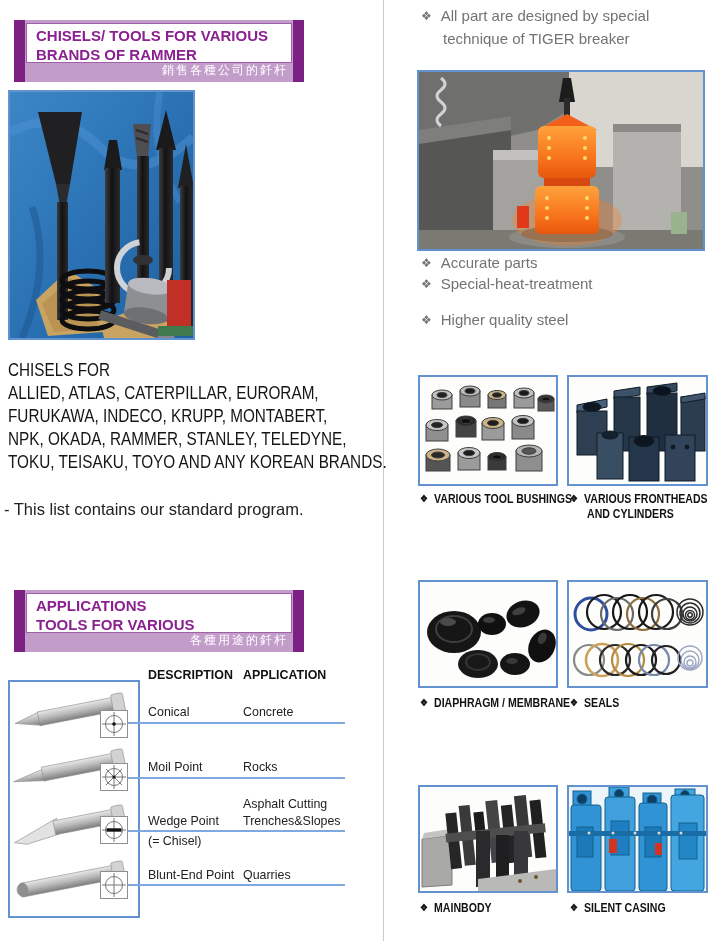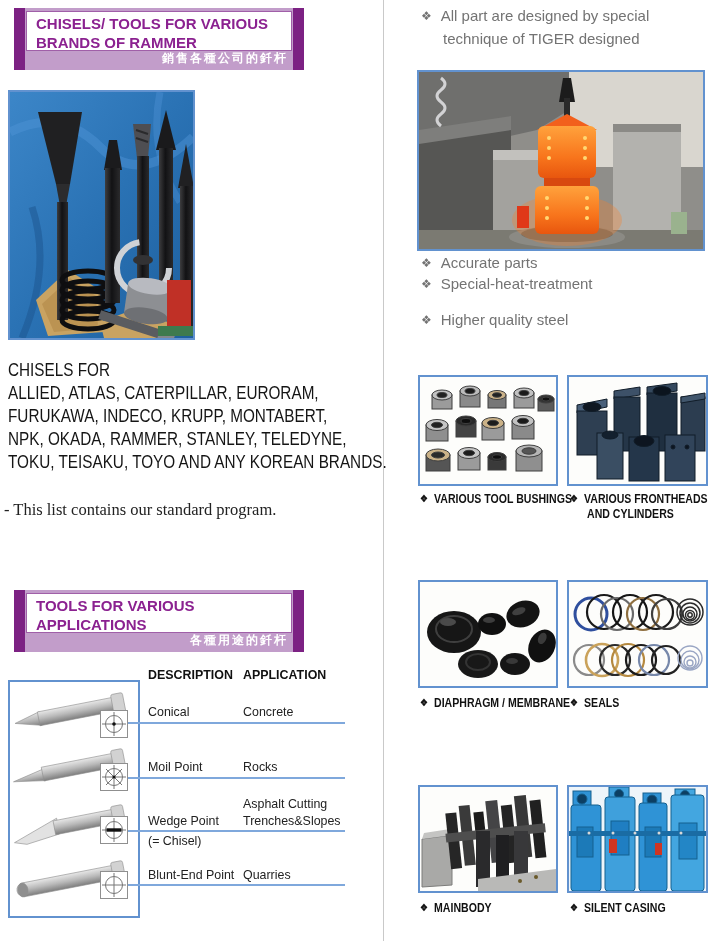--- a/index.html
+++ b/index.html
@@ -6,32 +6,32 @@
   #page{position:relative;width:710px;height:941px;background:#fff;
         font-family:"Liberation Sans",sans-serif;overflow:hidden}
 
   
   .band{position:absolute;left:14px;width:290px;height:62px;background:#c29dca}
   .band .bar{position:absolute;top:0;width:11px;height:62px;background:#7c2183}
   .band .bar.l{left:0}.band .bar.r{right:0}
   .band .inner{position:absolute;left:12px;right:12px;top:3px;height:40px;background:#fff;
                border:1px solid #a05fa8;box-sizing:border-box;color:#8b2190;font-weight:bold;
                font-size:15px;line-height:19px;padding:2px 0 0 9px;white-space:nowrap}
-  .band .cn{position:absolute;right:16px;bottom:3px;color:#fff;font-weight:bold;
+  .band .cn{position:absolute;right:16px;bottom:3px;color:#fff;font-weight:normal;
             font-size:12px;letter-spacing:2px;white-space:nowrap}
 
   
   .photo{position:absolute;border:2px solid #6292cf;box-sizing:border-box;background:#fff;overflow:hidden}
   .photo svg{display:block;width:100%;height:100%}
 
   .divider{position:absolute;left:383px;top:0;width:1px;height:941px;background:#c9c9c9}
 
   .brands{position:absolute;left:8px;top:359px;font-size:18px;color:#151515;line-height:23px;
           transform:scaleX(.85);transform-origin:0 0;white-space:nowrap}
-  .note{position:absolute;left:4px;top:498px;font-family:Liberation Serif, serif;
+  .note{position:absolute;left:4px;top:498px;font-family:Liberation Sans, sans-serif;
         font-size:16.5px;color:#222;line-height:23px;white-space:nowrap}
   .note .l2{padding-left:15px}
 
   .tbl-h{position:absolute;font-weight:bold;font-size:13.5px;color:#111;
          transform:scaleX(.92);transform-origin:0 0;white-space:nowrap}
   .tbl-c{position:absolute;font-size:13.5px;color:#222;
          transform:scaleX(.92);transform-origin:0 0;white-space:nowrap}
   .tline{position:absolute;height:2px;background:#7fa8dc;width:217px;left:128px}
 
   .sym{position:absolute;left:100px;width:28px;height:28px;background:#fff;
@@ -44,21 +44,21 @@
        transform:scaleX(.88);transform-origin:0 0;white-space:nowrap}
   .cap .d{font-size:10px;margin-right:7px;position:relative;top:-1px}
 </style>
 </head>
 <body>
 
 <div id="page">
 
   <div class="divider"></div>
 
-  <div class="band" style="top:8px">
+  <div class="band" style="top:20px">
     <div class="bar l"></div>
     <div class="bar r"></div>
     <div class="inner">
       <div>CHISELS/ TOOLS FOR VARIOUS</div>
       <div>BRANDS OF RAMMER</div>
     </div>
     <div class="cn">銷售各種公司的釺杆</div>
   </div>
 
   <div class="photo" style="left:8px;top:90px;width:187px;height:250px">
@@ -134,22 +134,22 @@
   </div>
 
   <div class="note">
     <div>- This list contains our standard program.</div>
   </div>
 
   <div class="band" style="top:590px">
     <div class="bar l"></div>
     <div class="bar r"></div>
     <div class="inner">
+      <div>APPLICATIONS</div>
       <div>TOOLS FOR VARIOUS</div>
-      <div>APPLICATIONS</div>
     </div>
     <div class="cn">各種用途的釺杆</div>
   </div>
 
   <div class="photo" style="left:8px;top:680px;width:132px;height:238px">
     <svg viewBox="0 0 128 234">
       <defs>
         <linearGradient id="gm" x1="0" y1="0" x2="0" y2="1">
           <stop offset="0" stop-color="#e8e8e8"></stop>
             <stop offset=".5" stop-color="#b9b9b9"></stop>
@@ -240,21 +240,21 @@
   <div class="tbl-c" style="left:243px;top:813px">Trenches&amp;Slopes</div>
   <div class="tbl-c" style="left:148px;top:833px">(= Chisel)</div>
 
   <div class="tbl-c" style="left:148px;top:867px">Blunt-End Point</div>
   <div class="tbl-c" style="left:243px;top:867px">Quarries</div>
 
   <div class="bullet" style="left:421px;top:7px">
     <span class="d">❖</span><span>All part are designed by special</span>
   </div>
   <div class="bullet" style="left:443px;top:30px">
-    <span>technique of TIGER designed</span>
+    <span>technique of TIGER breaker</span>
   </div>
 
   <div class="photo" style="left:417px;top:70px;width:288px;height:181px">
     <svg viewBox="0 0 284 177">
       <defs>
         <linearGradient id="gHot" x1="0" y1="0" x2="0" y2="1">
           <stop offset="0" stop-color="#ffa23c"></stop>
             <stop offset=".6" stop-color="#f8751c"></stop>
             <stop offset="1" stop-color="#e8560e"></stop>
         </linearGradient>

